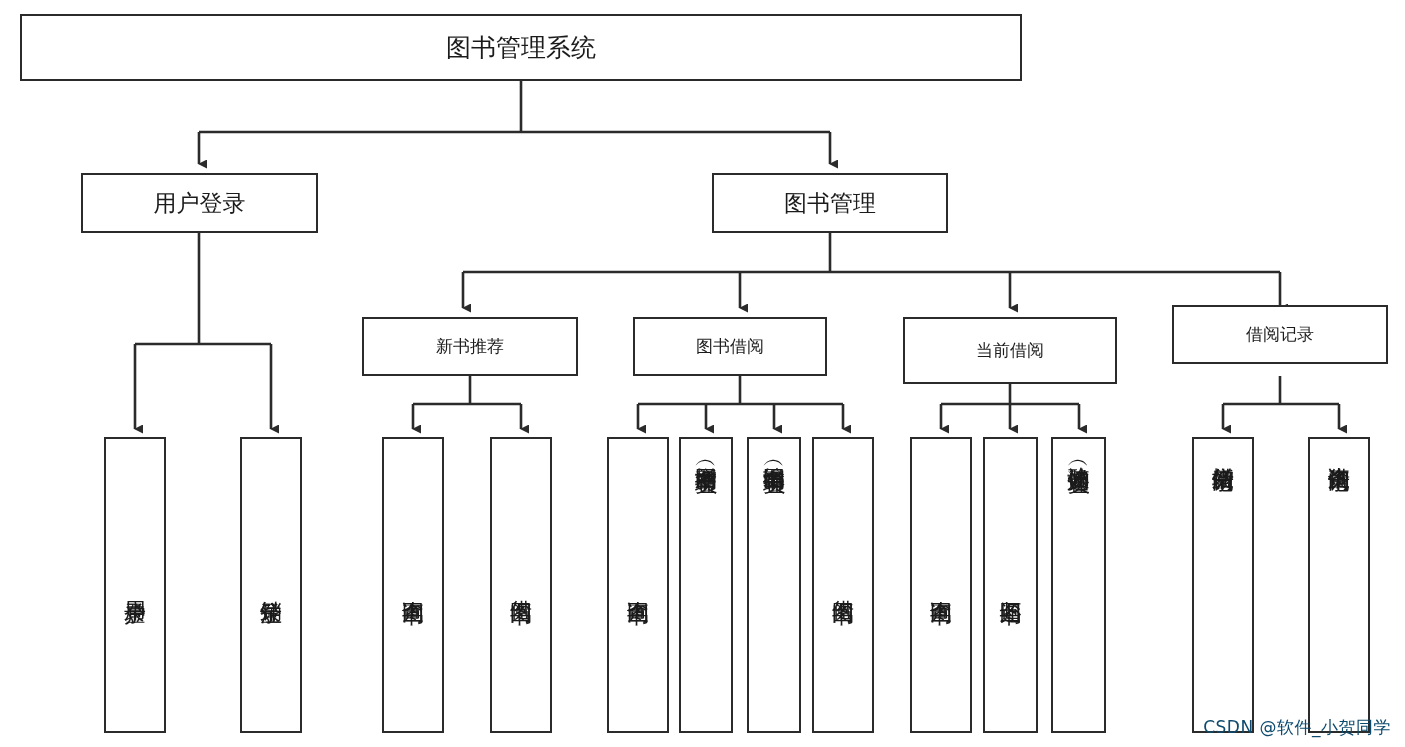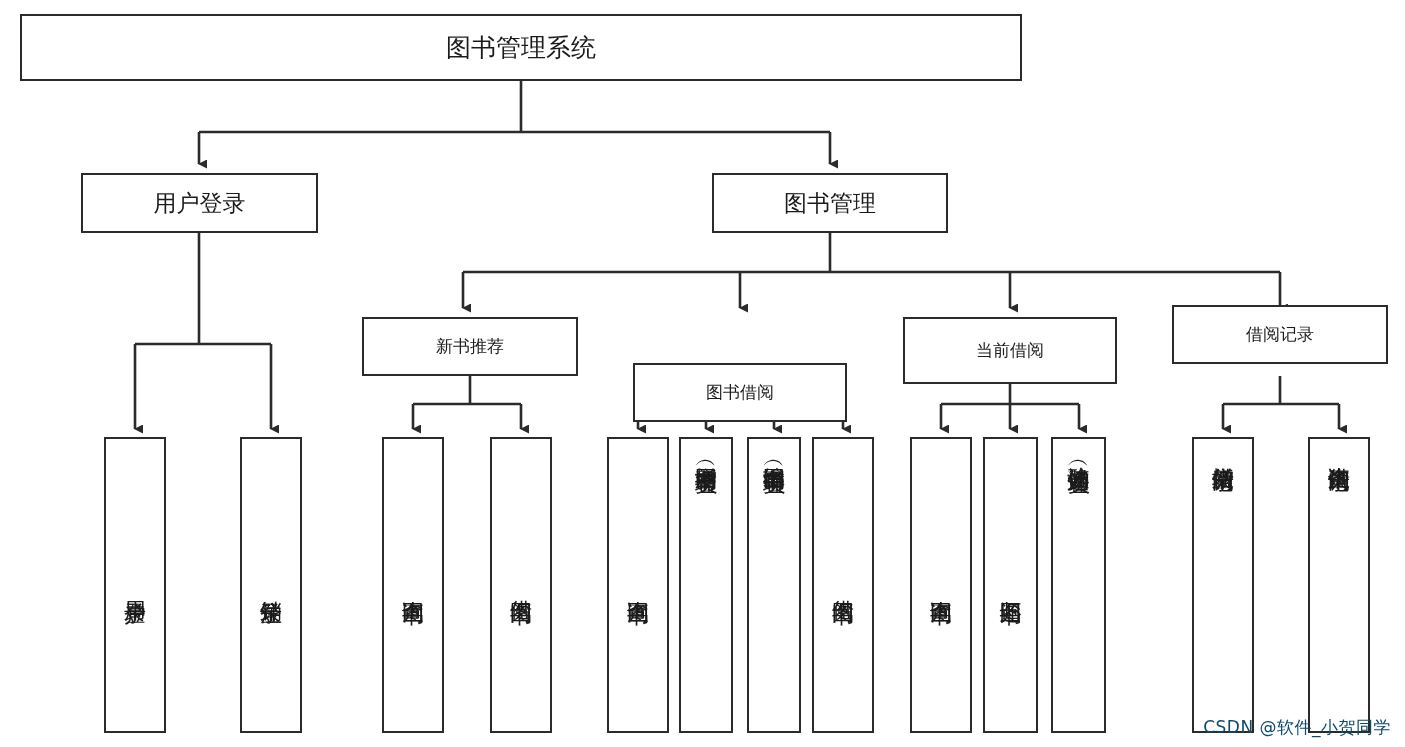--- a/index.html
+++ b/index.html
@@ -135,21 +135,21 @@
   <div class="node level1" style="left:81px; top:173px; width:237px; height:60px;">
     <span>用户登录</span>
   </div>
   <div class="node level1" style="left:712px; top:173px; width:236px; height:60px;">
     <span>图书管理</span>
   </div>
 
   <div class="node level2" style="left:362px; top:317px; width:216px; height:59px;">
     <span>新书推荐</span>
   </div>
-  <div class="node level2" style="left:633px; top:317px; width:214px; height:59px;margin-top:46px;">
+  <div class="node level2" style="left:633px; top:317px; width:194px; height:59px;">
     <span>图书借阅</span>
   </div>
   <div class="node level2" style="left:903px; top:317px; width:214px; height:67px;">
     <span>当前借阅</span>
   </div>
   <div class="node level2" style="left:1172px; top:305px; width:216px; height:59px;">
     <span>借阅记录</span>
   </div>
 
   <div class="node leaf center-text" style="left:104px; top:437px; width:62px; height:296px;">

